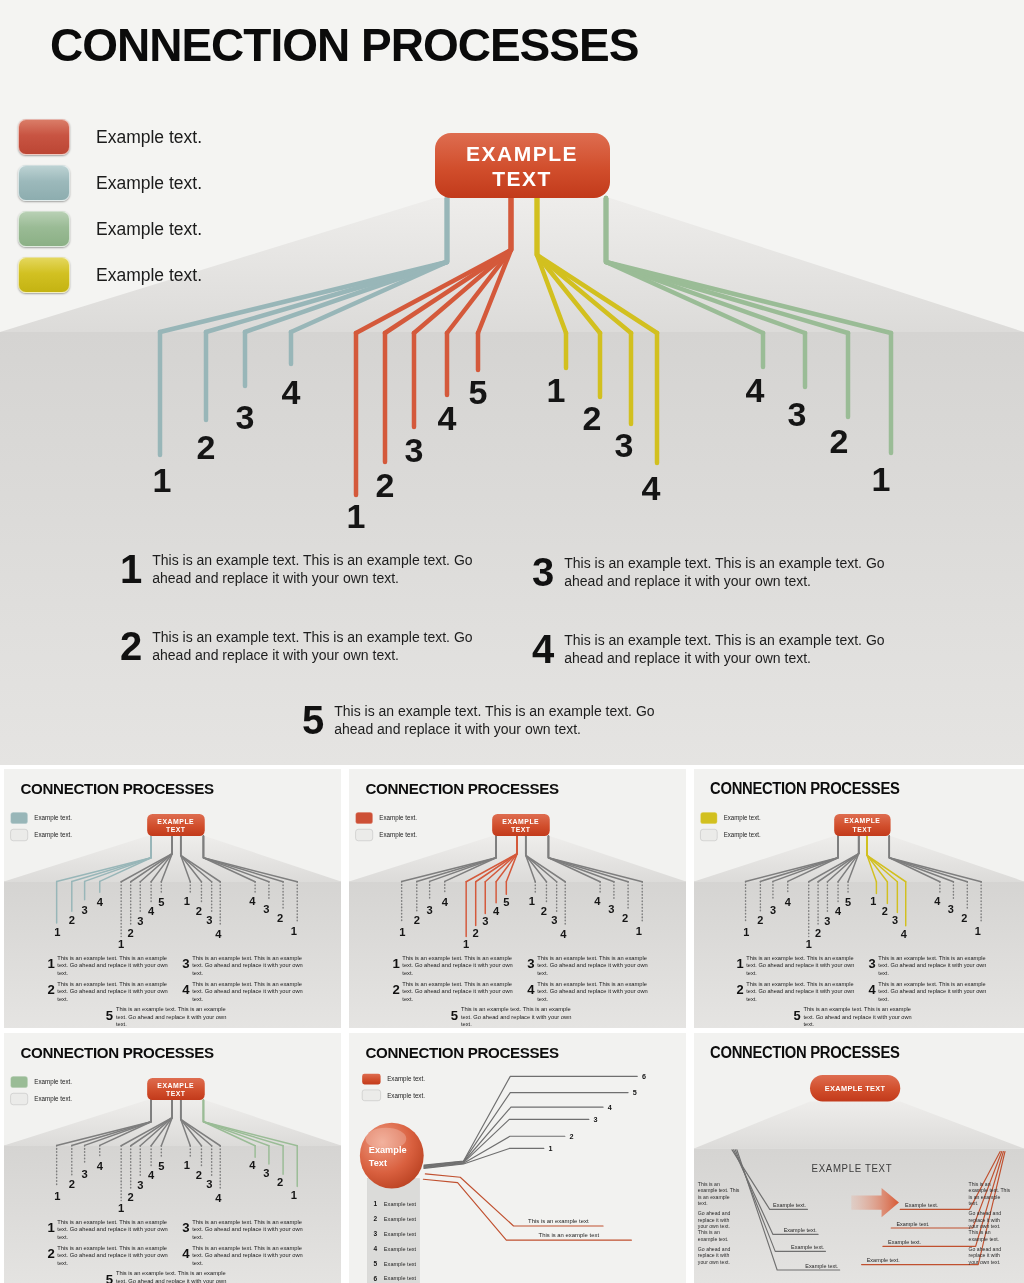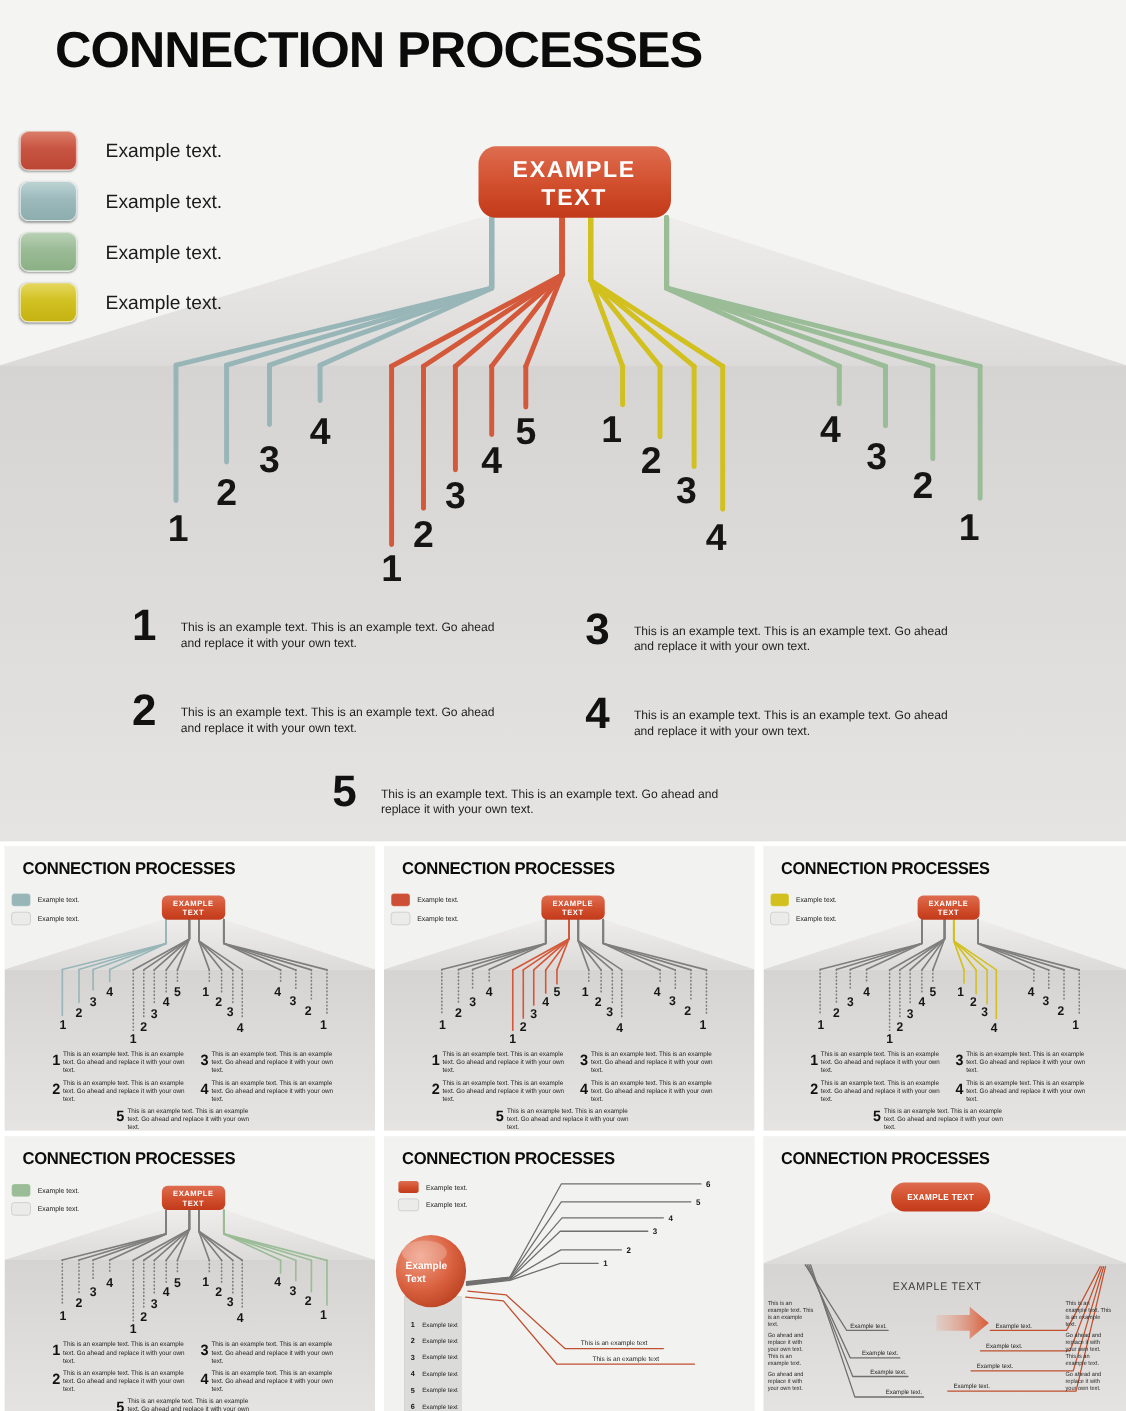--- a/index.html
+++ b/index.html
@@ -14,21 +14,21 @@
   .legend-row{display:flex;align-items:center;height:46px;}
   .sw{width:50px;height:34px;border-radius:8px;box-shadow:0 1px 2px rgba(0,0,0,.35);
     border:1px solid rgba(255,255,255,.6);}
   .sw-red{background:linear-gradient(180deg,#da7c67,#c85442 45%,#bc4634);}
   .sw-teal{background:linear-gradient(180deg,#bcd2d3,#9cb9bb 45%,#8dadaf);}
   .sw-green{background:linear-gradient(180deg,#b8d0b4,#9abb95 45%,#8bb085);}
   .sw-yellow{background:linear-gradient(180deg,#e4d75c,#d2c122 45%,#c4b312);}
   .legend-row span{margin-left:26px;font-size:17.5px;color:#1b1b1b;}
   .item{position:absolute;display:flex;z-index:3;}
   .item .n{font-size:40px;font-weight:900;line-height:.85;color:#111;margin-right:10px;}
-  .item p{margin:12px;font-size:11px;line-height:1.28;color:#1d1d1d;}
+  .item p{margin:0;font-size:14px;line-height:1.28;color:#1d1d1d;}
   .i1{left:120px;top:552px;width:356px;}
   .i2{left:120px;top:629px;width:356px;}
   .i3{left:532px;top:555px;width:356px;}
   .i4{left:532px;top:632px;width:356px;}
   .i5{left:302px;top:703px;width:366px;}
   
   .t-title{font:700 46px "Liberation Sans",sans-serif;fill:#0c0c0c;letter-spacing:-1px;}
   .t-leg{font:400 19px "Liberation Sans",sans-serif;fill:#222;}
   .t-node{font:700 21px "Liberation Sans",sans-serif;fill:#fff;letter-spacing:1.5px;text-anchor:middle;}
   .t-num{font:800 34px "Liberation Sans",sans-serif;fill:#151515;text-anchor:middle;}

